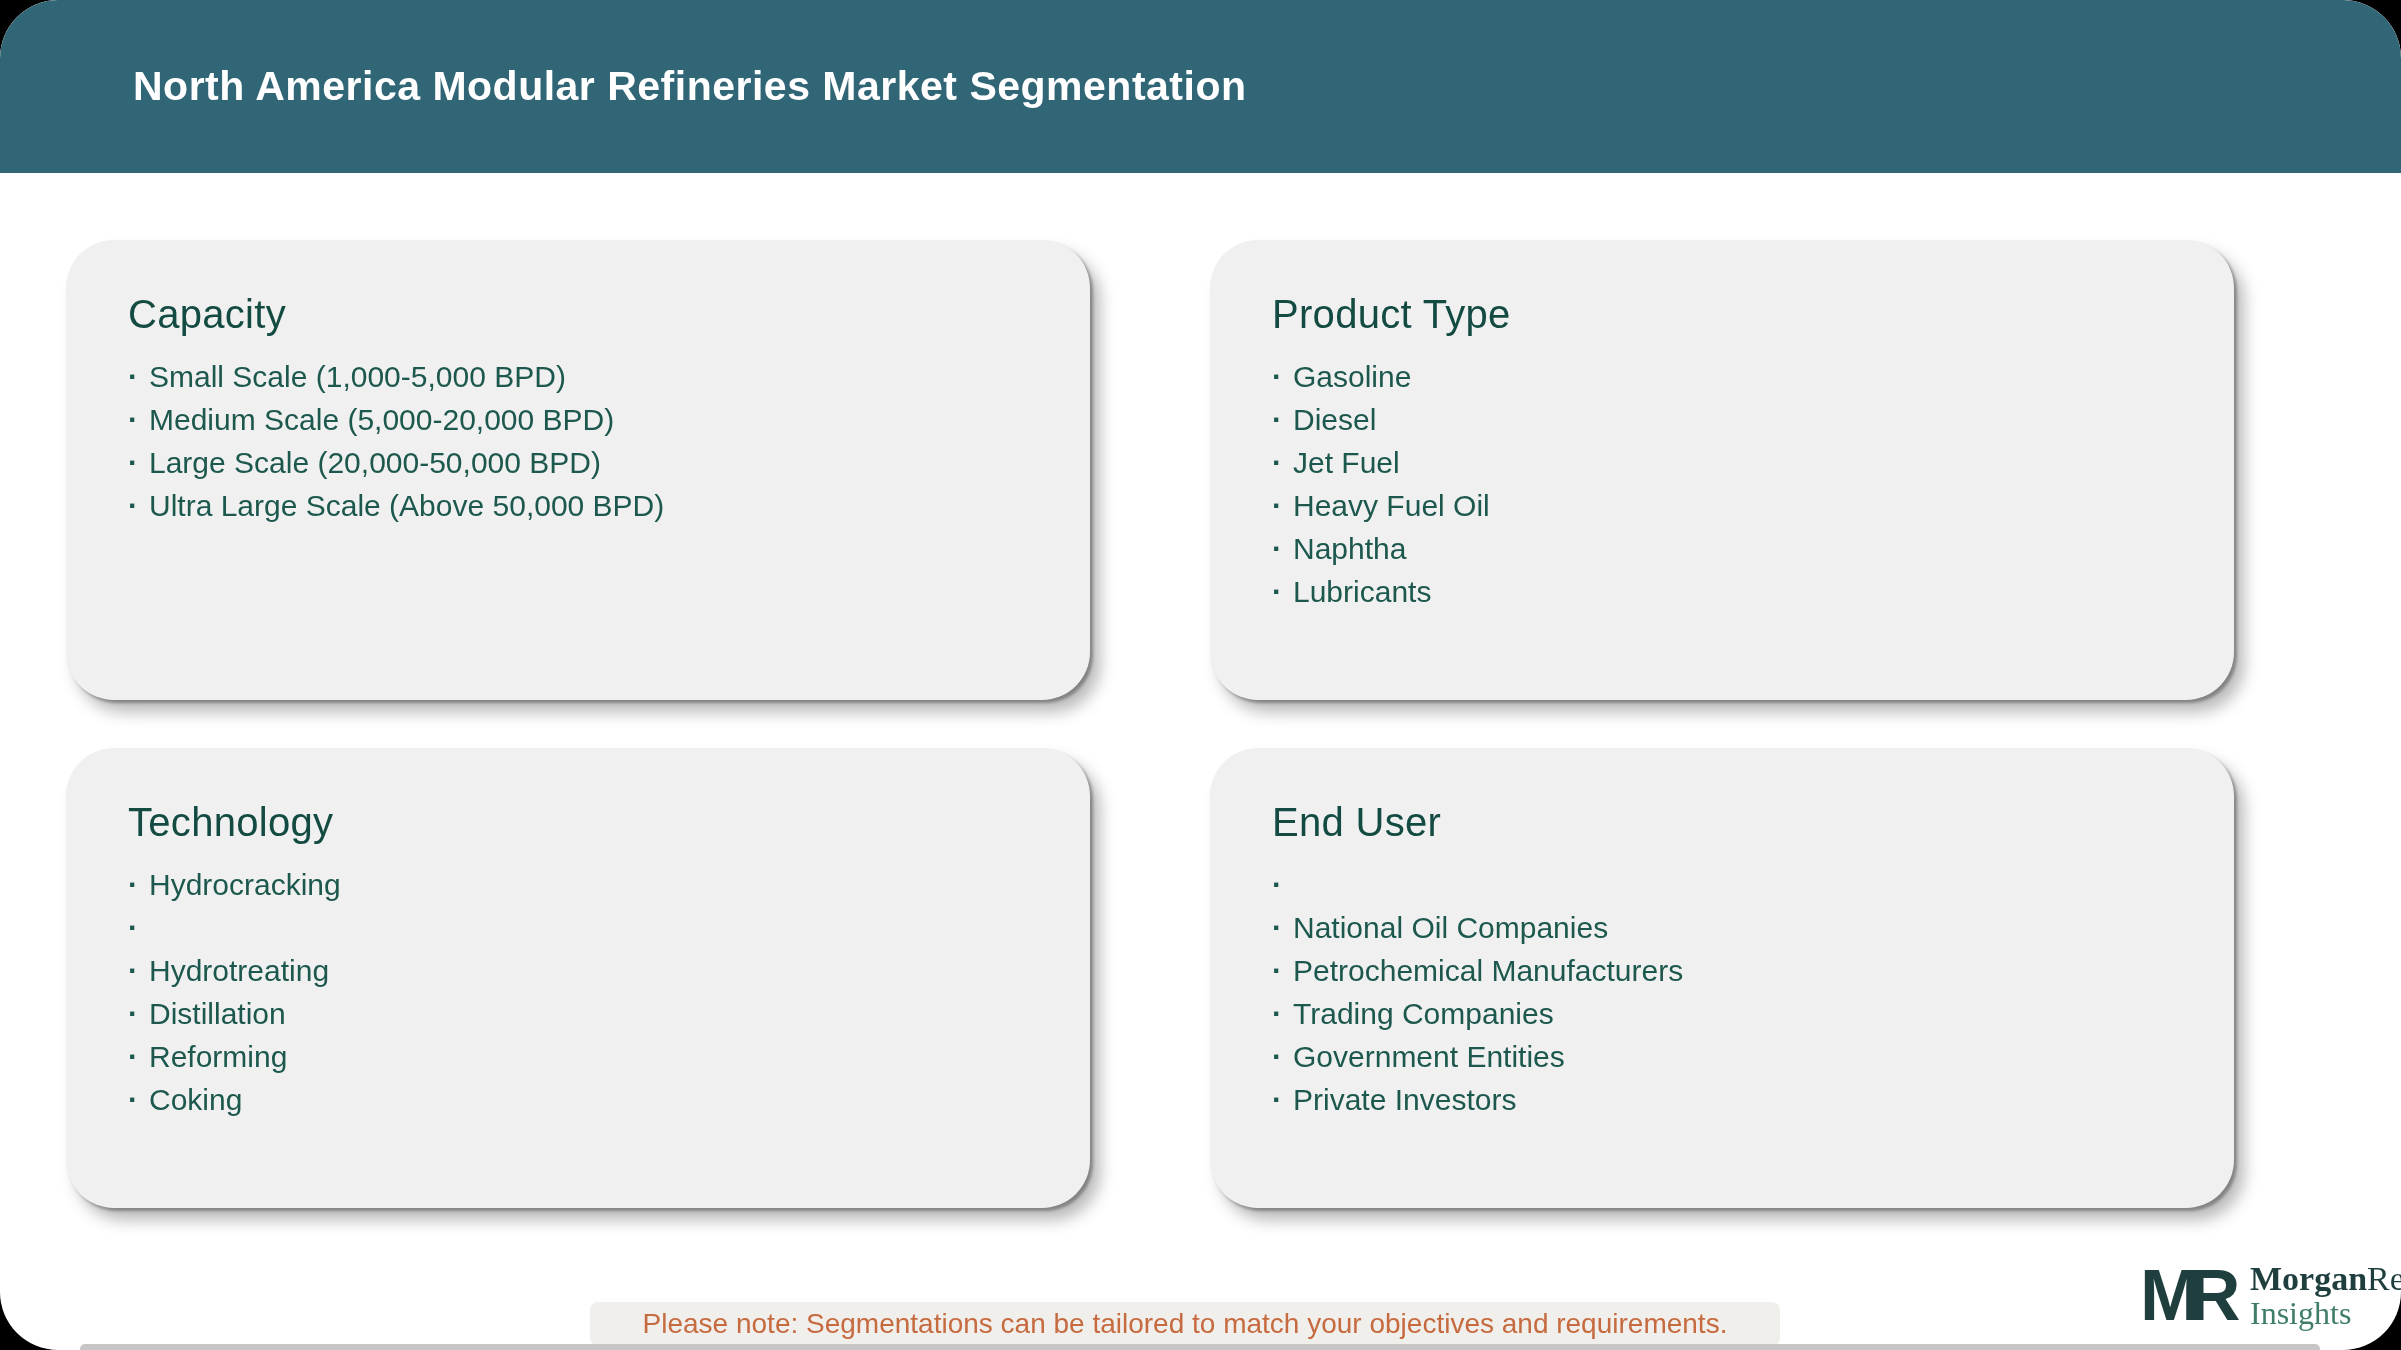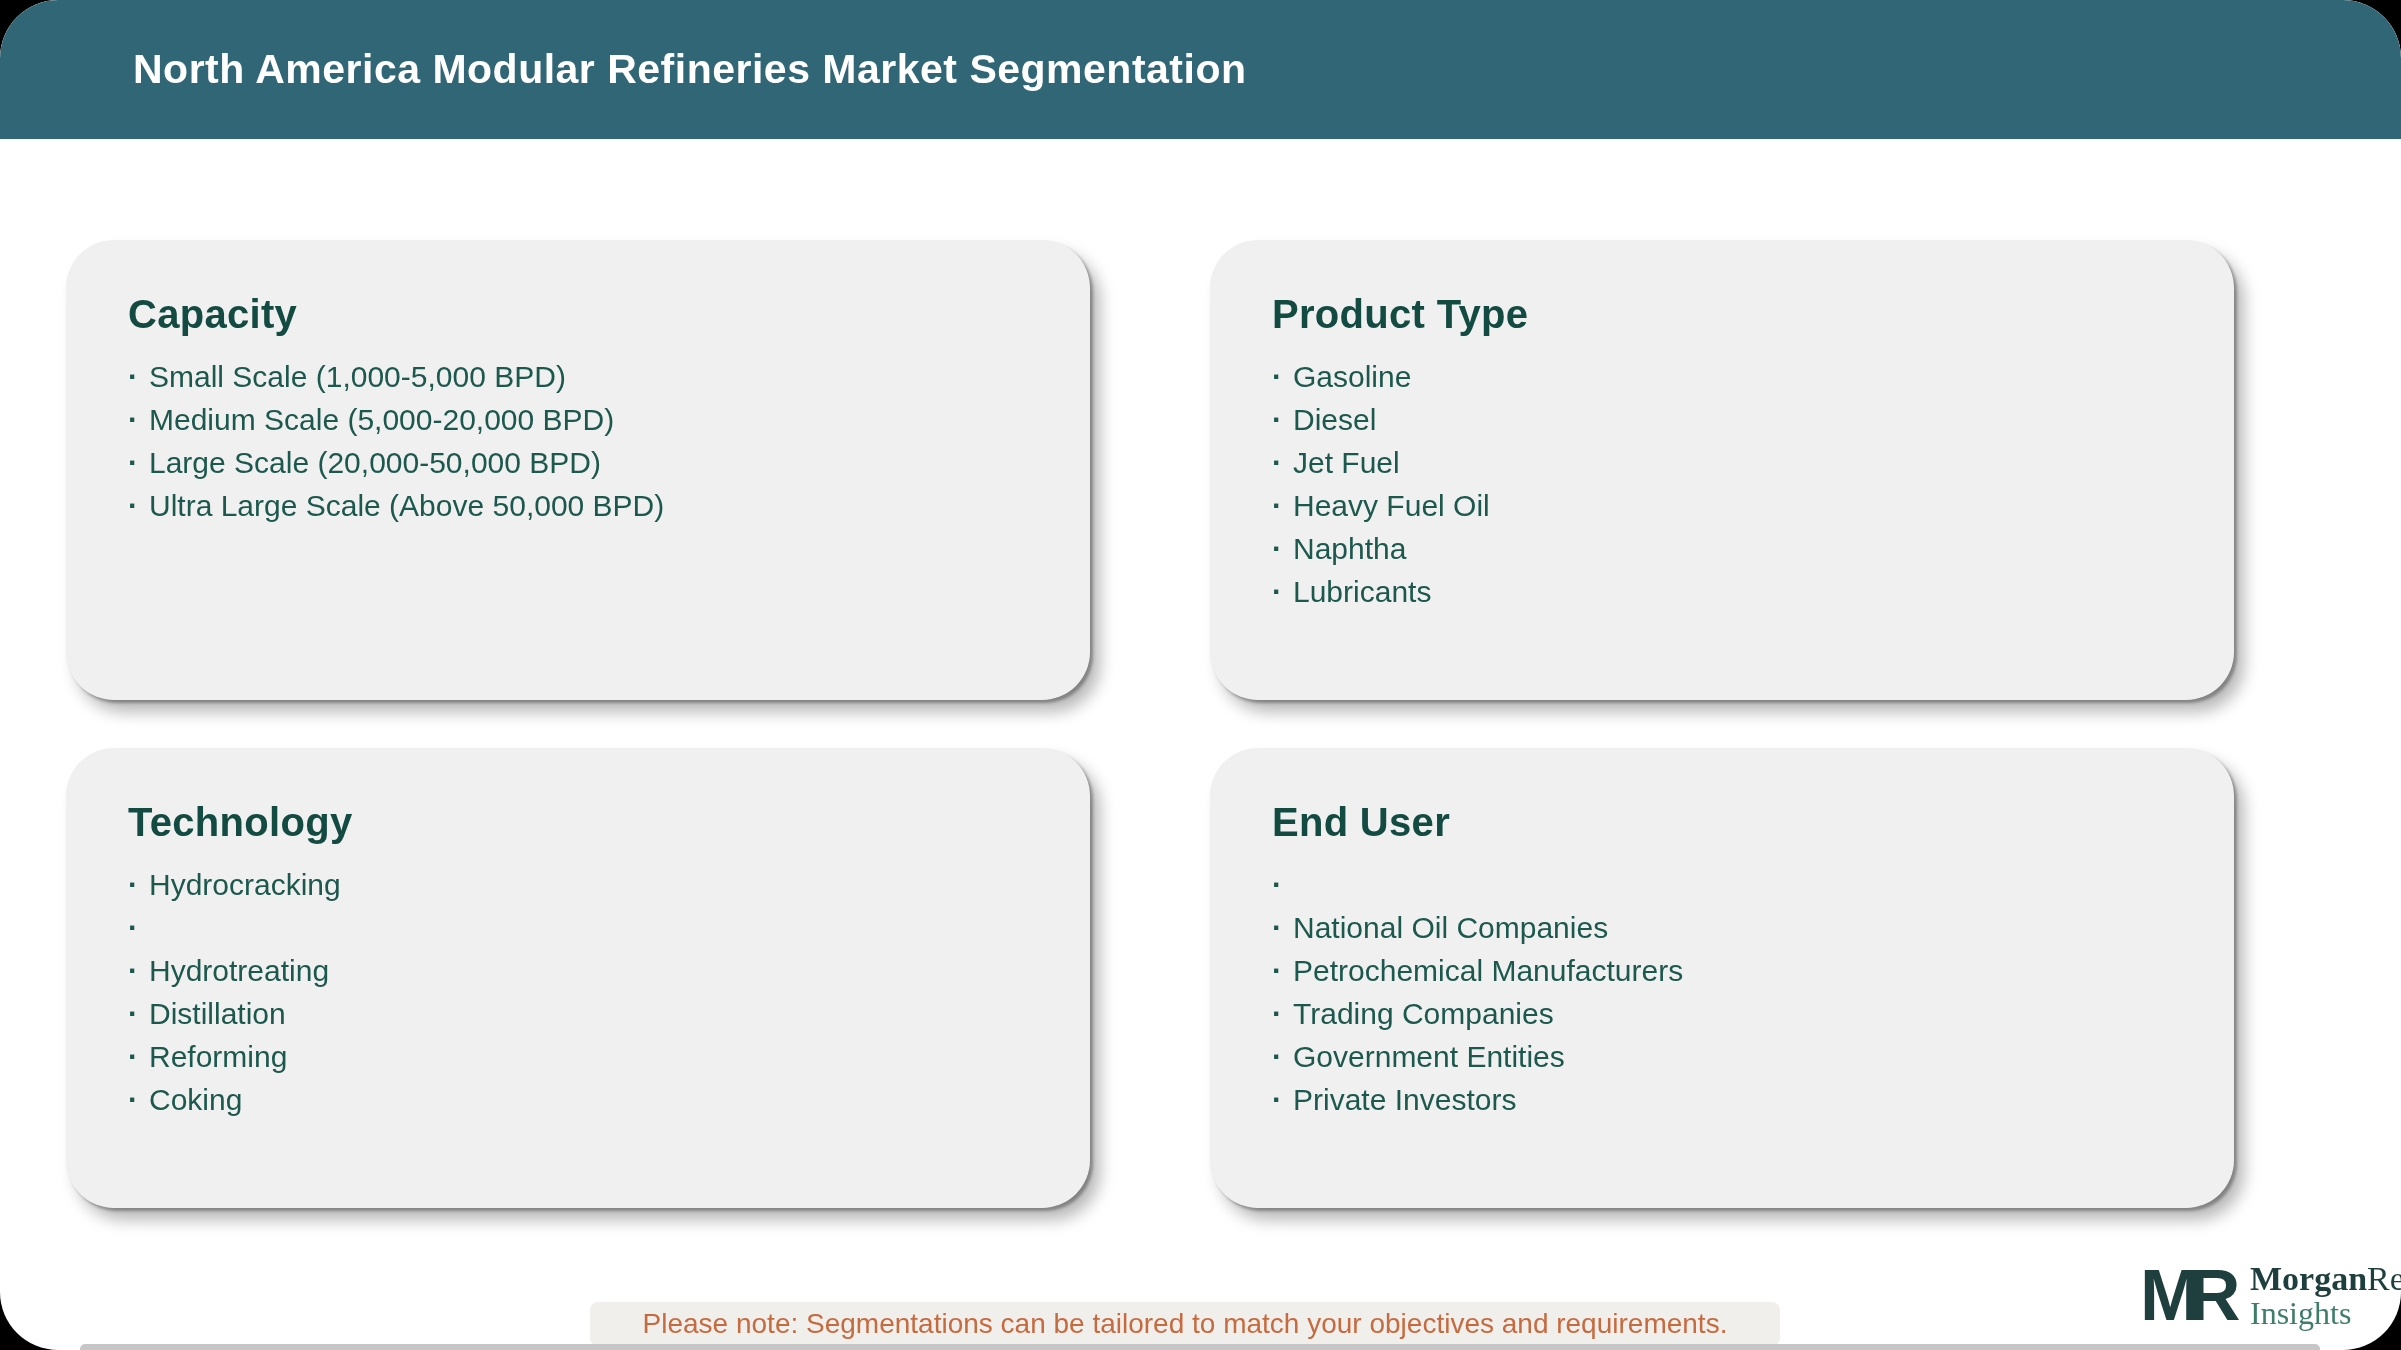--- a/index.html
+++ b/index.html
@@ -16,21 +16,21 @@
     inset: 0;
     background: #ffffff;
     border-radius: 58px;
     overflow: hidden;
   }
   
   .titlebar {
     position: absolute;
     left: 0; top: 0;
     width: 100%;
-    height: 139px;
+    height: 173px;
     background: #306676;
     border-radius: 58px 58px 0 0;
     display: flex;
     align-items: center;
   }
   .titlebar h1 {
     margin: 0 0 0 133px;
     color: #ffffff;
     font-size: 41px;
     font-weight: bold;
@@ -51,21 +51,21 @@
     background: #f0f0f0;
     border-radius: 48px;
     height: 460px;
     box-sizing: border-box;
     padding: 52px 60px 0 62px;
     box-shadow: 3px 3px 3px rgba(0,0,0,0.30), 10px 12px 16px rgba(0,0,0,0.28);
   }
   .card h2 {
     margin: 0 0 18px 0;
     font-size: 40px;
-    font-weight: bold;
+    font-weight: normal;
     color: #134b42;
     letter-spacing: 0.3px;
   }
   .card ul {
     list-style: none;
     margin: 0;
     padding: 0;
   }
   .card li {
     display: flex;

